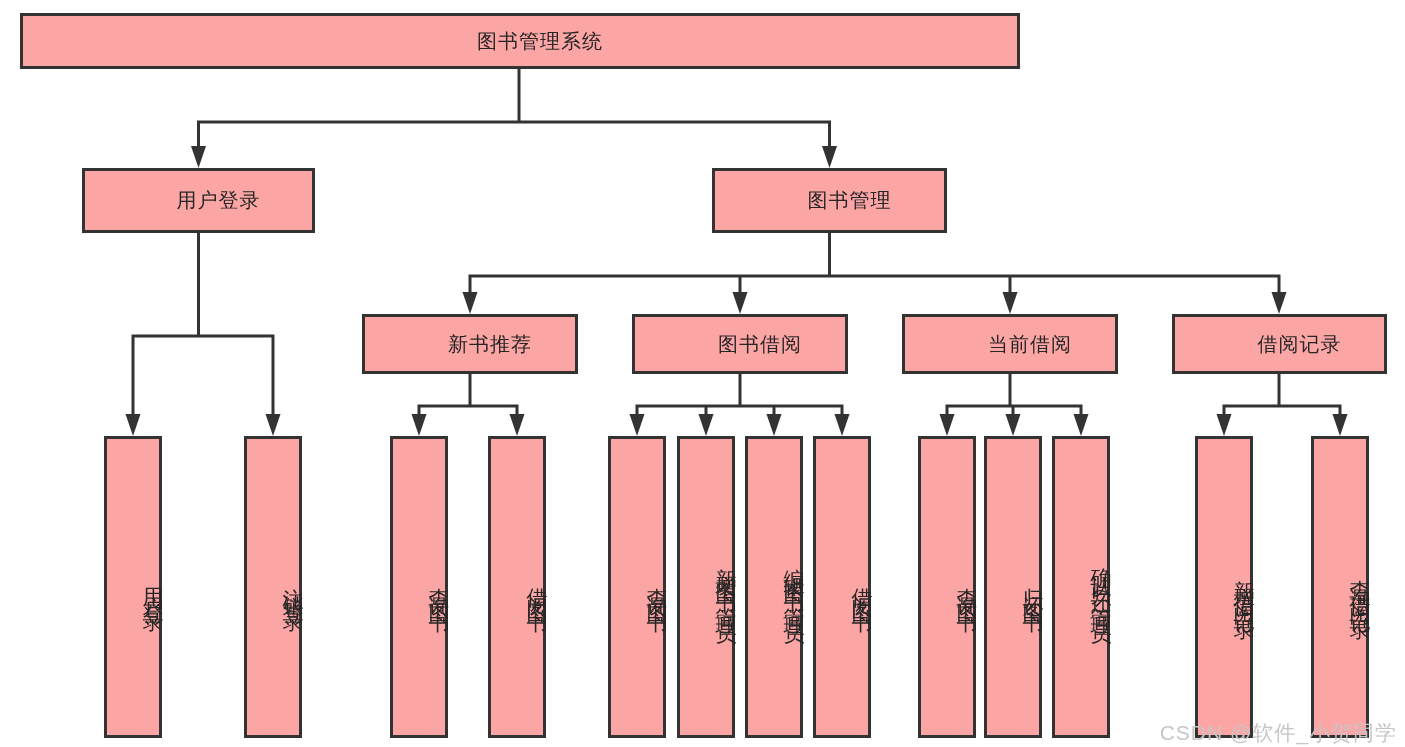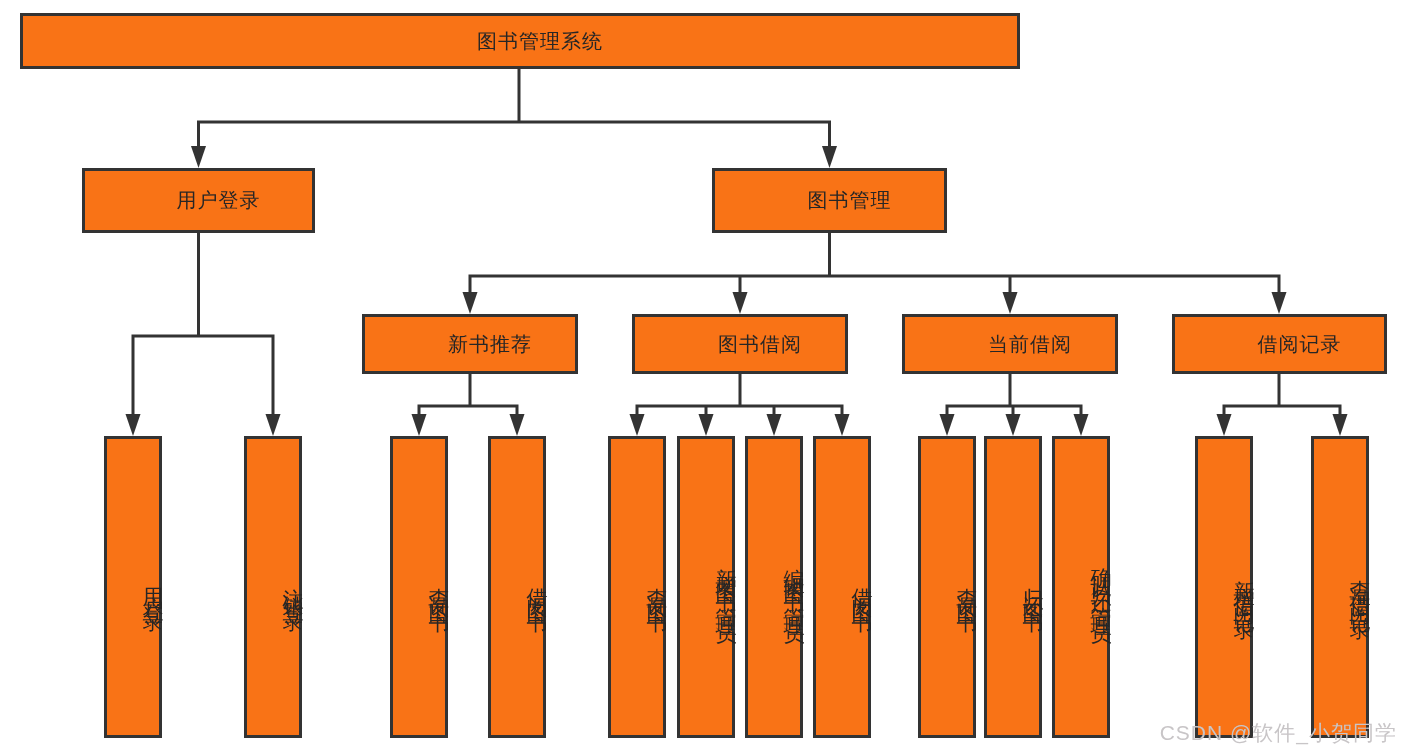--- a/index.html
+++ b/index.html
@@ -17,21 +17,21 @@
   }
   #connectors {
     position: absolute;
     left: 0;
     top: 0;
     pointer-events: none;
   }
   .node {
     position: absolute;
     box-sizing: border-box;
-    background: #f97316;
+    background: #fca5a5;
     border: 3px solid #333333;
     display: flex;
     align-items: center;
     justify-content: center;
     color: #262626;
     font-size: 20px;
     letter-spacing: 1px;
     white-space: nowrap;
     padding-left: 40px;
   }

